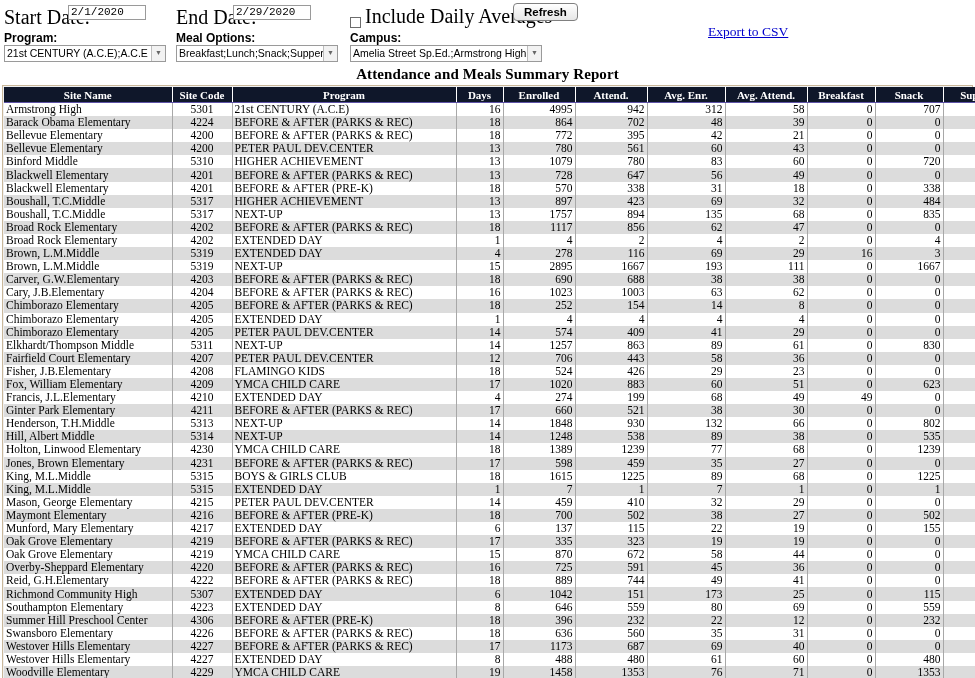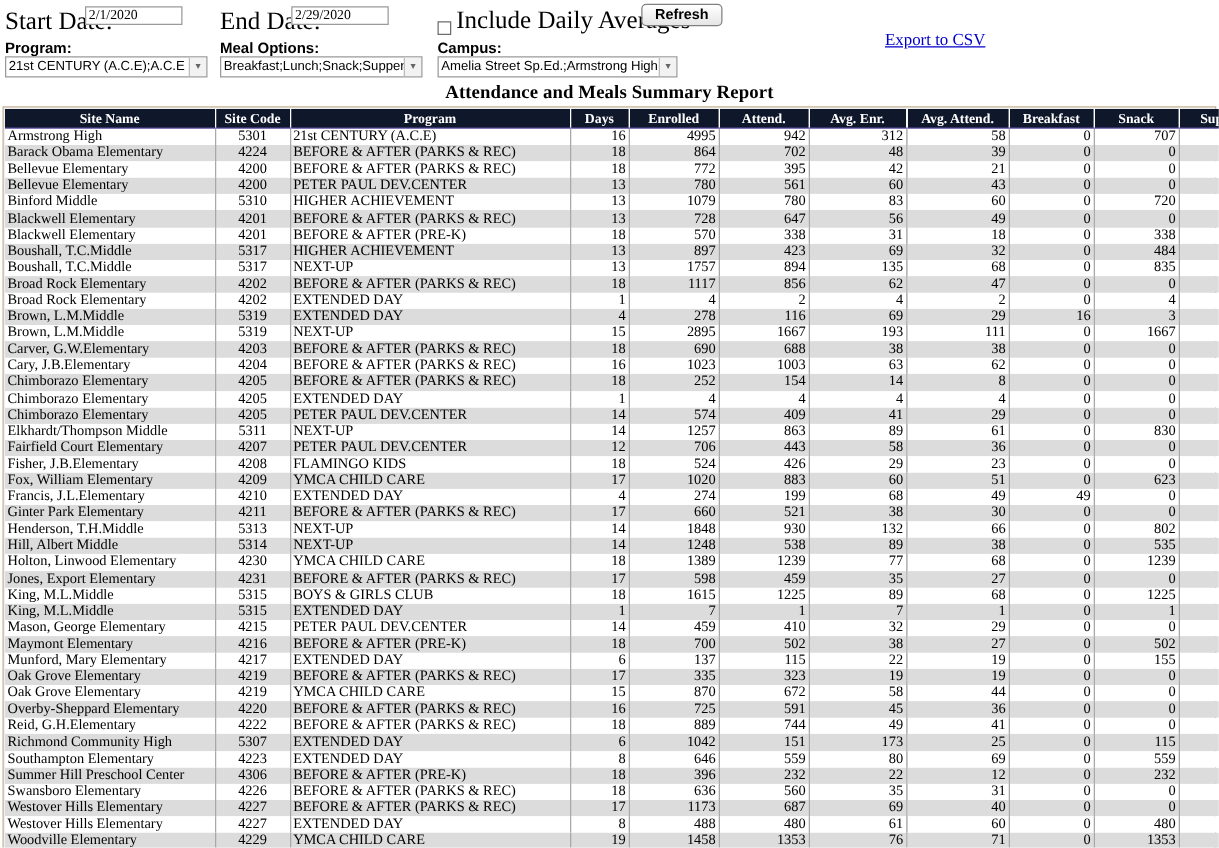--- a/index.html
+++ b/index.html
@@ -30,21 +30,21 @@
   }
   .f-label.bold {
     font-family: "Liberation Sans", sans-serif;
     font-weight: bold;
     font-size: 12px;
   }
   .textbox {
     position: absolute;
     border: 1px solid #9a9a9a;
     background: #ffffff;
-    font-family: Liberation Serif, serif;
+    font-family: Liberation Mono, monospace;
     font-size: 11px;
     padding: 1px 2px;
     height: 15px;
     line-height: 15px;
     box-sizing: border-box;
     color: #000;
   }
   .selectbox {
     position: absolute;
     border: 1px solid #9a9a9a;
@@ -598,21 +598,21 @@
           <td class="c-right">18</td>
           <td class="c-right">1389</td>
           <td class="c-right">1239</td>
           <td class="c-right">77</td>
           <td class="c-right">68</td>
           <td class="c-right">0</td>
           <td class="c-right">1239</td>
           <td class="c-right">0</td>
         </tr>
         <tr class="even">
-          <td class="c-left">Jones, Export Elementary</td>
+          <td class="c-left">Jones, Brown Elementary</td>
           <td class="c-center">4231</td>
           <td class="c-left">BEFORE &amp; AFTER (PARKS &amp; REC)</td>
           <td class="c-right">17</td>
           <td class="c-right">598</td>
           <td class="c-right">459</td>
           <td class="c-right">35</td>
           <td class="c-right">27</td>
           <td class="c-right">0</td>
           <td class="c-right">0</td>
           <td class="c-right">459</td>

